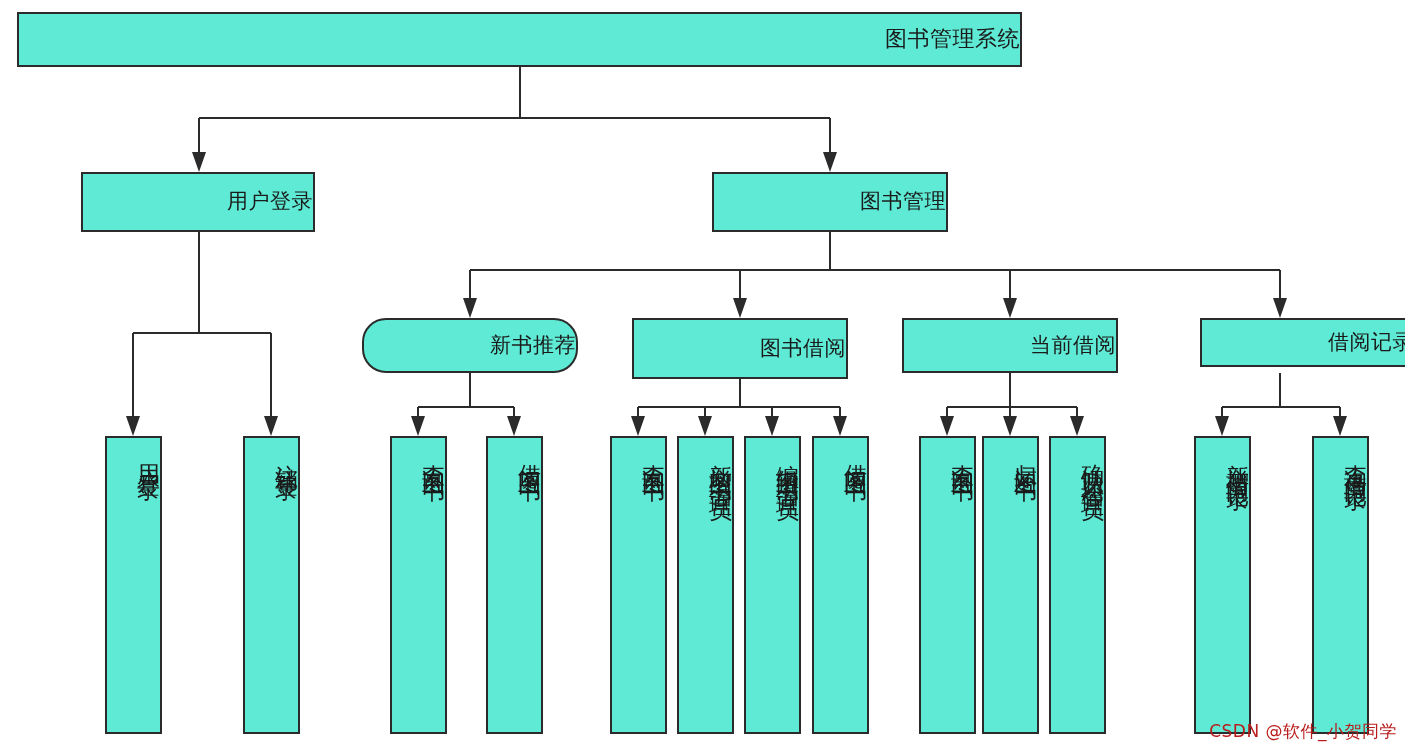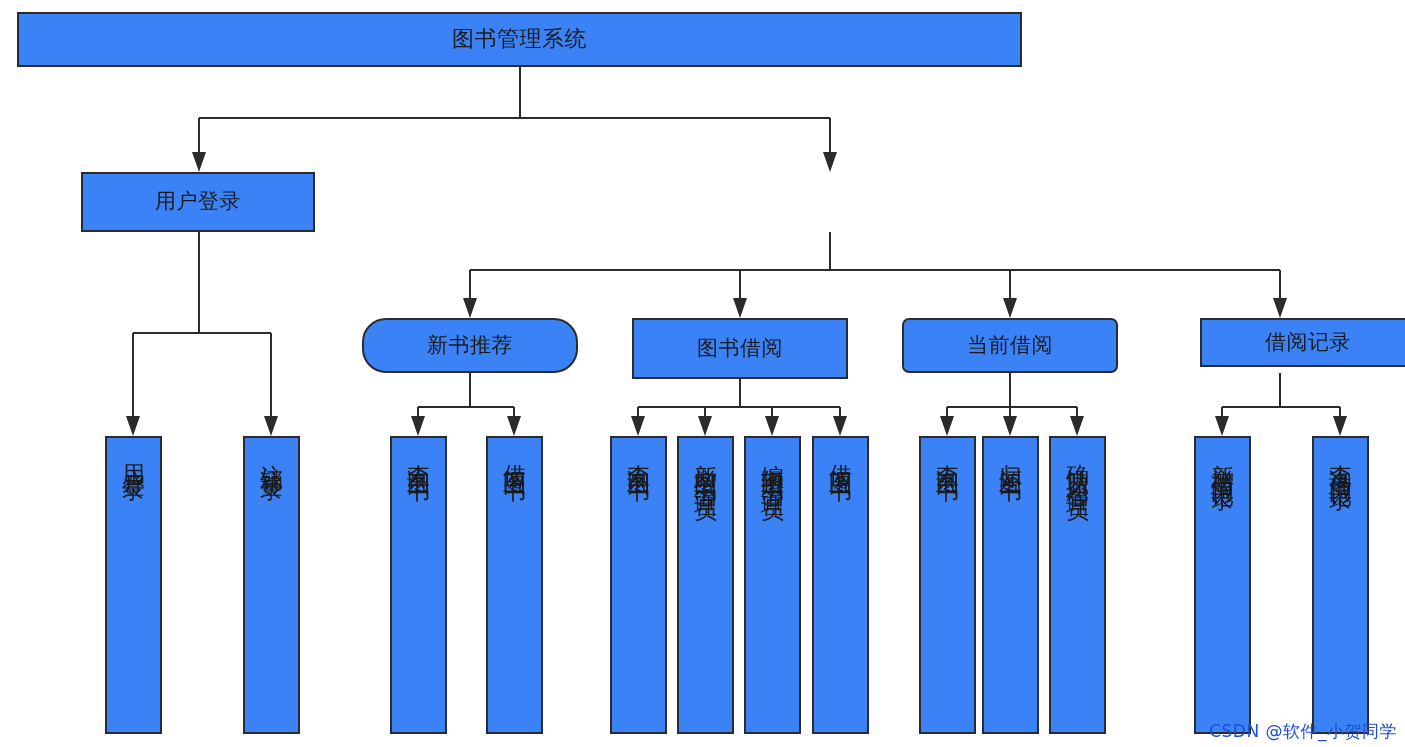--- a/index.html
+++ b/index.html
@@ -27,25 +27,25 @@
     stroke-width:2.4;
     fill:none;
     shape-rendering:crispEdges;
   }
   #connectors polygon{ fill:#2b2b2b; }
 
   
   .node{
     position:absolute;
     box-sizing:border-box;
-    background:#3b82f6;
+    background:#5eead4;
     border:2.4px solid #2b2b2b;
     display:flex;
     align-items:center;
-    justify-content:center;
+    justify-content:flex-end;
     color:#1a1a1a;
     z-index:2;
   }
   .node .label{
     display:block;
     text-align:center;
     line-height:1.22;
     letter-spacing:0.5px;
   }
   .node.horiz .label{
@@ -66,21 +66,21 @@
     line-height:1.0;
     letter-spacing:5px;
     white-space:nowrap;
   }
   
   #watermark{
     position:absolute;
     right:8px;
     bottom:4px;
     font-size:17px;
-    color:#1d4ed8;
+    color:#b91c1c;
     letter-spacing:0.5px;
     white-space:nowrap;
     z-index:5;
     font-family:"DejaVu Sans","Liberation Sans",sans-serif;
   }
 </style>
 </head>
 <body>
 
 <div id="canvas">
@@ -147,28 +147,31 @@
     <polygon points="1340,436 1333,416 1347,416"></polygon>
   </svg>
 
   <div class="node horiz root" style="left:17px;top:12px;width:1005px;height:55px;">
     <span class="label">图书管理系统</span>
   </div>
 
   <div class="node horiz" style="left:81px;top:172px;width:234px;height:60px;">
     <span class="label">用户登录</span>
   </div>
+  <div class="node horiz" style="left:712px;top:172px;width:236px;height:60px;">
+    <span class="label">图书管理</span>
+  </div>
 
   <div class="node horiz" style="left:362px;top:318px;width:216px;height:55px;border-radius:24px;">
     <span class="label">新书推荐</span>
   </div>
   <div class="node horiz" style="left:632px;top:318px;width:216px;height:61px;">
     <span class="label">图书借阅</span>
   </div>
-  <div class="node horiz" style="left:902px;top:318px;width:216px;height:55px;border-radius:7px;">
+  <div class="node horiz" style="left:902px;top:318px;width:216px;height:55px;">
     <span class="label">当前借阅</span>
   </div>
   <div class="node horiz" style="left:1200px;top:318px;width:216px;height:49px;">
     <span class="label">借阅记录</span>
   </div>
 
   <div class="node vert" style="left:105px;top:436px;width:57px;height:298px;">
     <span class="label">用户登录</span>
   </div>
   <div class="node vert" style="left:243px;top:436px;width:57px;height:298px;">

